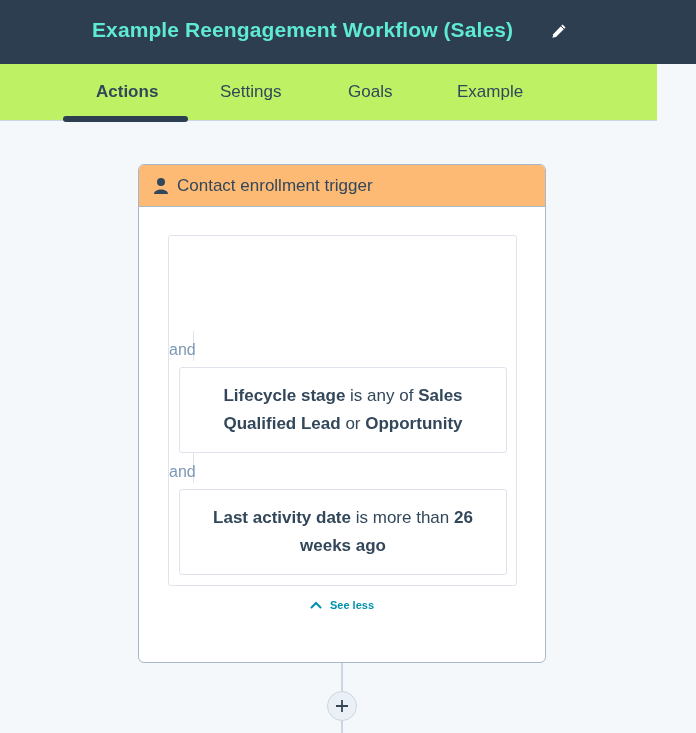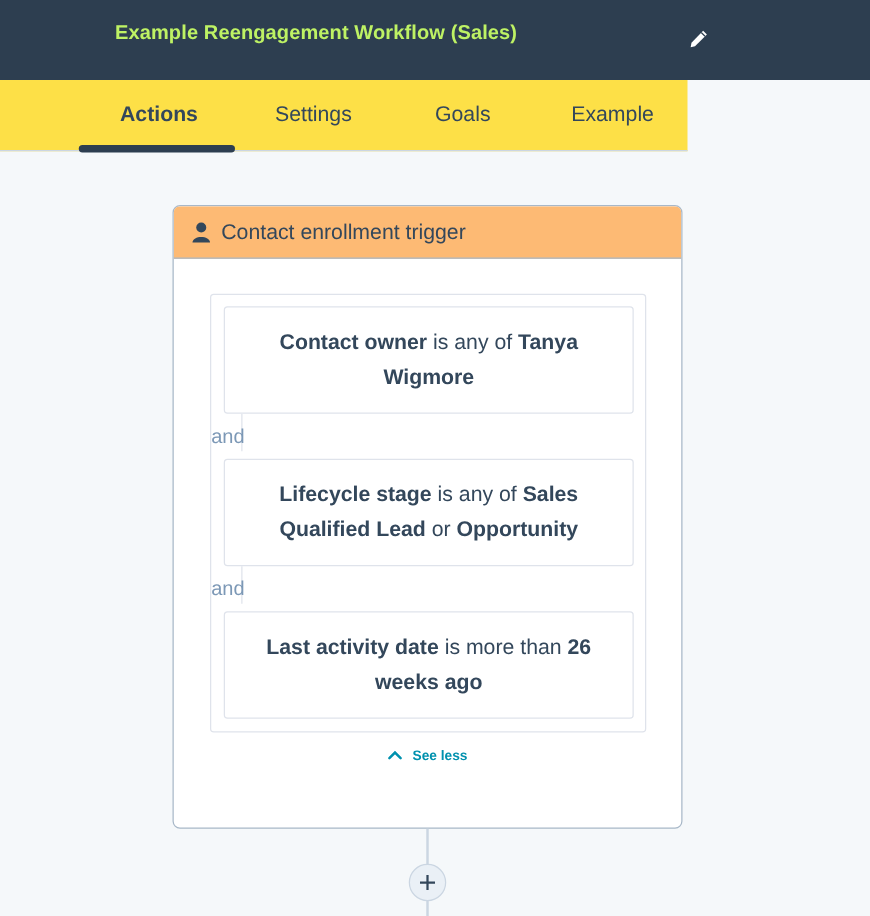--- a/index.html
+++ b/index.html
@@ -1,23 +1,23 @@
 <!DOCTYPE html>
 <html><head>
 <meta charset="utf-8">
 <style>
   * { box-sizing: border-box; margin: 0; padding: 0; }
   html, body { width: 696px; height: 733px; overflow: hidden; }
   body { font-family: "Liberation Sans", "DejaVu Sans", sans-serif; background: #f5f8fa; color: #33475b; position: relative; }
 
   .topbar { position: absolute; left: 0; top: 0; width: 696px; height: 64px; background: #2d3e50; }
-  .topbar .title { position: absolute; left: 92px; top: 18px; font-size: 16px; font-weight: bold; color: #bef264; letter-spacing: 0.1px; white-space: nowrap; }
+  .topbar .title { position: absolute; left: 92px; top: 18px; font-size: 21px; font-weight: bold; color: #5eead4; letter-spacing: 0.1px; white-space: nowrap; }
   .topbar .edit { position: absolute; left: 550px; top: 22px; width: 18px; height: 18px; cursor: pointer; }
 
-  .tabs { position: absolute; left: 0; top: 64px; width: 550px; height: 57px; background: #fde047; border-bottom: 1px solid #cbd6e2; }
+  .tabs { position: absolute; left: 0; top: 64px; width: 657px; height: 57px; background: #bef264; border-bottom: 1px solid #cbd6e2; }
   .tab { position: absolute; top: 18px; font-size: 17px; color: #33475b; cursor: pointer; white-space: nowrap; }
   .tab.active { font-weight: bold; }
   .tab-underline { position: absolute; left: 63px; top: 116px; width: 125px; height: 6px; background: #2d3e50; border-radius: 3px; }
 
   .card { position: absolute; left: 138px; top: 164px; width: 408px; height: 499px; background: #ffffff; border: 1px solid #a8b8c8; border-radius: 6px; overflow: hidden; }
   .card-header { height: 42px; background: #fdba74; border-bottom: 1px solid #a8b8c8; position: relative; }
   .card-header .icon { position: absolute; left: 14px; top: 12px; width: 16px; height: 18px; }
   .card-header .label { position: absolute; left: 38px; top: 11px; font-size: 17px; color: #33475b; white-space: nowrap; }
 
   .group { position: absolute; left: 29px; top: 70px; width: 349px; height: 351px; border: 1px solid #dfe3eb; border-radius: 3px; }
@@ -62,23 +62,20 @@
           <path d="M1 17 C1 11 15 11 15 17 Z" fill="#33475b"></path>
         </svg>
     </span>
     <span class="label">Contact enrollment trigger</span>
   </div>
 
   <div class="group">
     <div class="vline" style="top:95px;height:30px"></div>
     <div class="vline" style="top:217px;height:30px"></div>
 
-    <div class="cond" style="top:9px">
-      <p><b>Contact owner</b> <span>is any of</span> <b>Tanya Wigmore</b></p>
-    </div>
     <div class="and" style="top:105px">and</div>
 
     <div class="cond" style="top:131px">
       <p><b>Lifecycle stage</b> <span>is any of</span> <b>Sales Qualified Lead</b> <span>or</span> <b>Opportunity</b></p>
     </div>
     <div class="and" style="top:227px">and</div>
 
     <div class="cond" style="top:253px">
       <p><b>Last activity date</b> <span>is more than</span> <b>26 weeks ago</b></p>
     </div>

